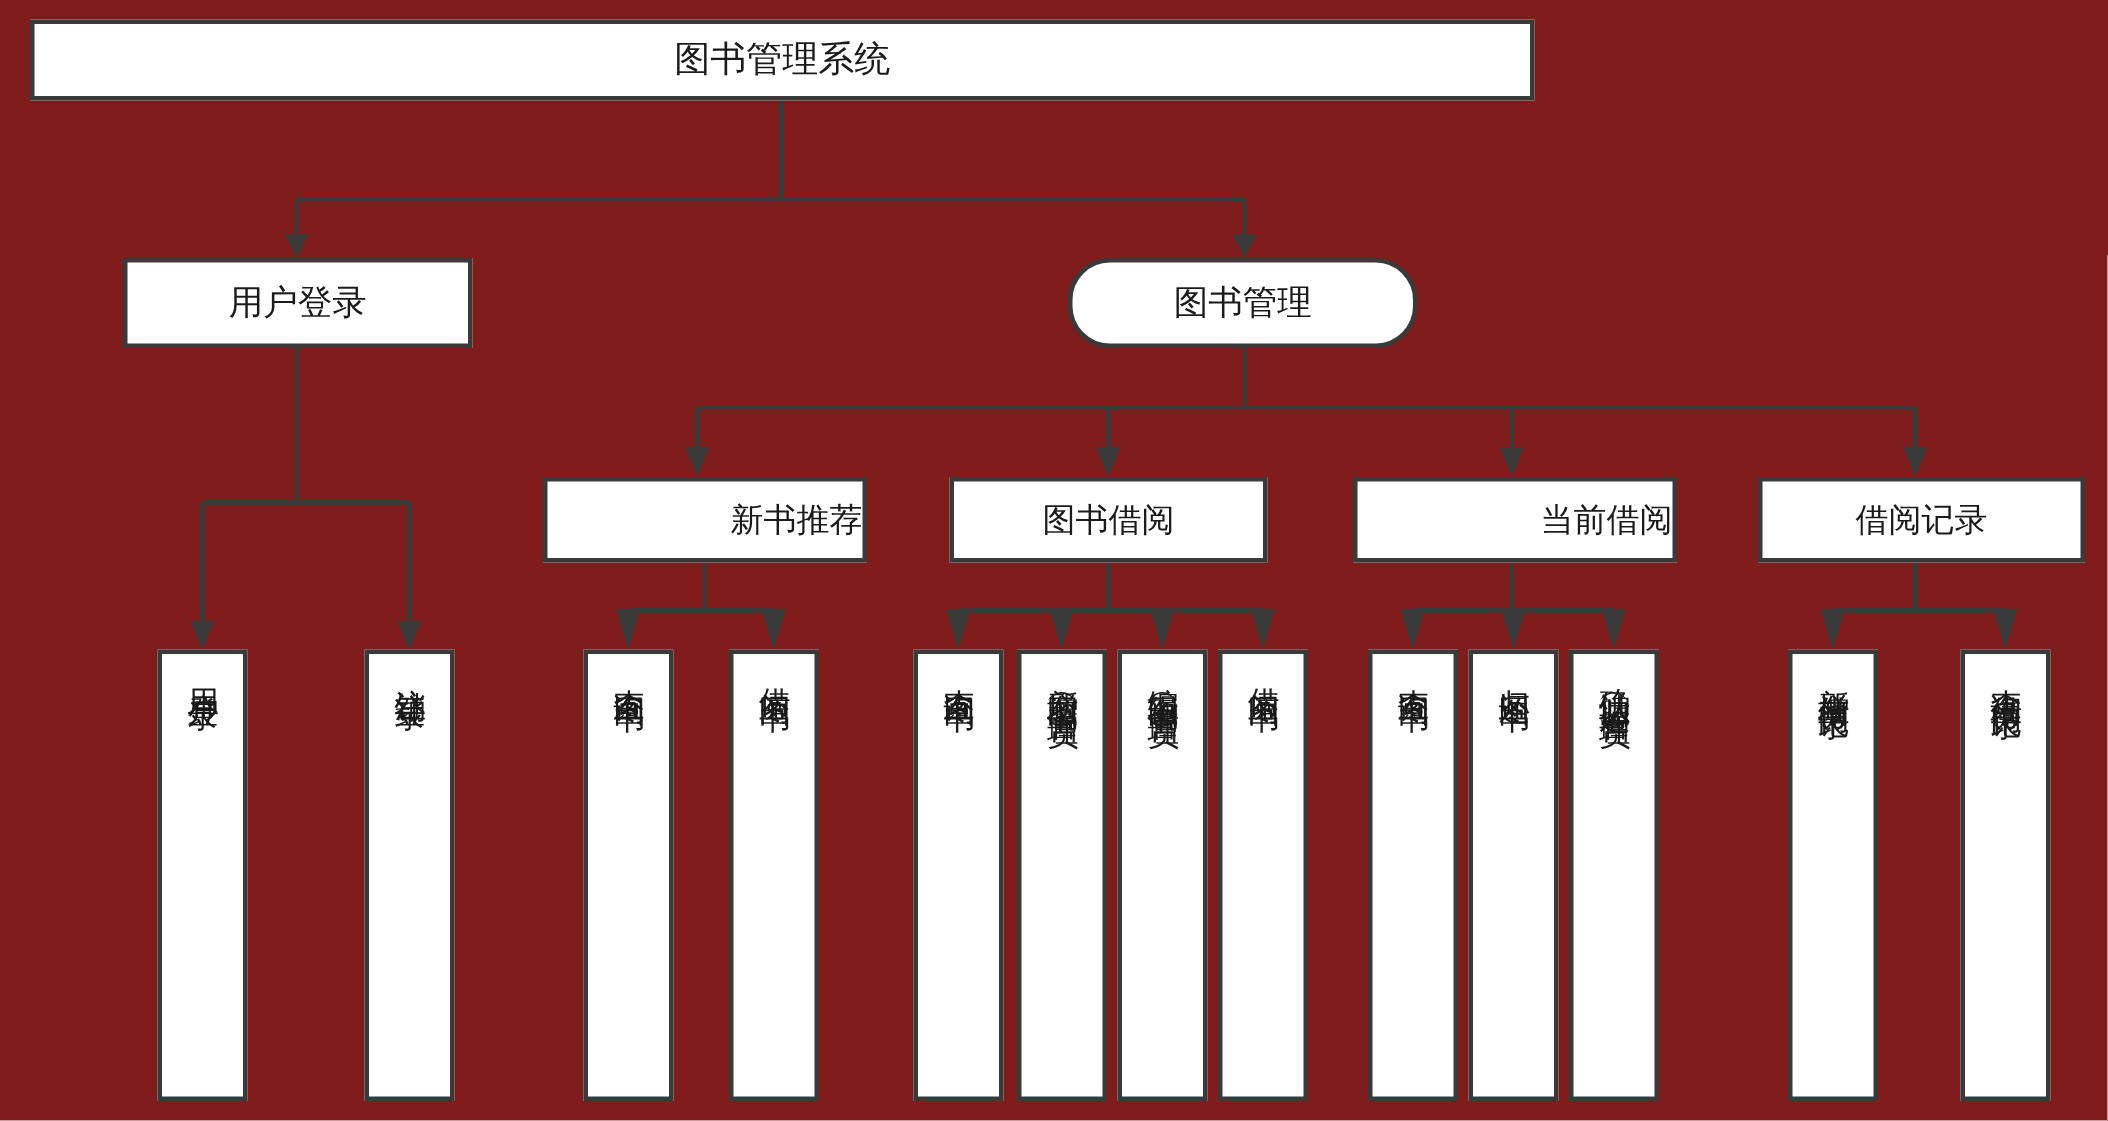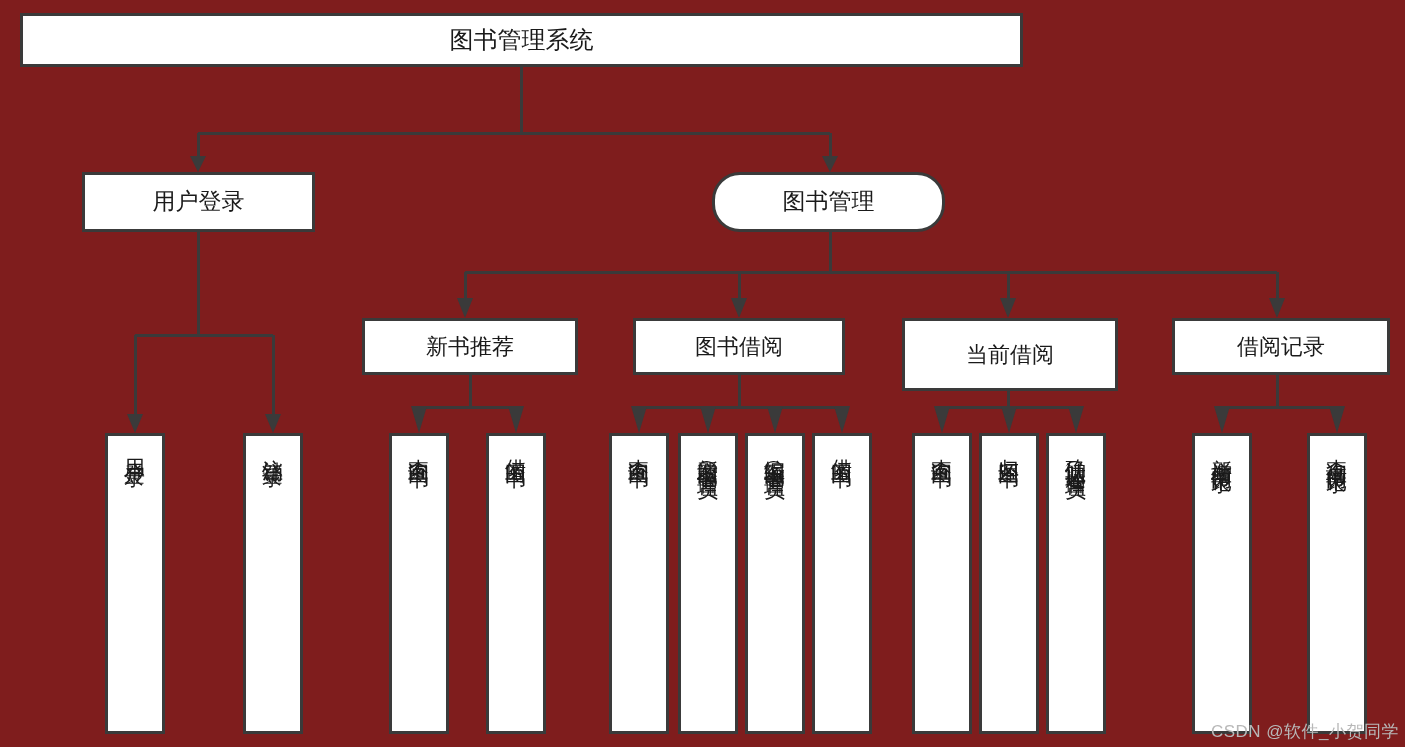--- a/index.html
+++ b/index.html
@@ -148,29 +148,29 @@
   </div>
 
   <div class="node lvl1" style="left:82px; top:172px; width:233px; height:60px;">
     <span>用户登录</span>
   </div>
 
   <div class="node lvl1" style="left:712px; top:172px; width:233px; height:60px;border-radius:28px;">
     <span>图书管理</span>
   </div>
 
-  <div class="node lvl2" style="left:362px; top:318px; width:216px; height:57px;">
+  <div class="node lvl2" style="left:362px; top:318px; width:216px; height:57px;justify-content:flex-end;">
     <span>新书推荐</span>
   </div>
 
   <div class="node lvl2" style="left:633px; top:318px; width:212px; height:57px;">
     <span>图书借阅</span>
   </div>
 
-  <div class="node lvl2" style="left:902px; top:318px; width:216px; height:73px;">
+  <div class="node lvl2" style="left:902px; top:318px; width:216px; height:57px;justify-content:flex-end;">
     <span>当前借阅</span>
   </div>
 
   <div class="node lvl2" style="left:1172px; top:318px; width:218px; height:57px;text-align:center;">
     <span>借阅记录</span>
   </div>
 
   <div class="node leaf" style="left:105px; top:433px; width:60px; height:301px;">
     <span class="vtext">用户登录</span>
   </div>
@@ -216,15 +216,14 @@
   </div>
 
   <div class="node leaf" style="left:1192px; top:433px; width:60px; height:301px;">
     <span class="vtext">新增借阅记录</span>
   </div>
 
   <div class="node leaf" style="left:1307px; top:433px; width:60px; height:301px;">
     <span class="vtext">查询借阅记录</span>
   </div>
 
-  <div id="watermark">CSDN @软件_小贺同学</div>
 
 </div>
 
 </body></html>

